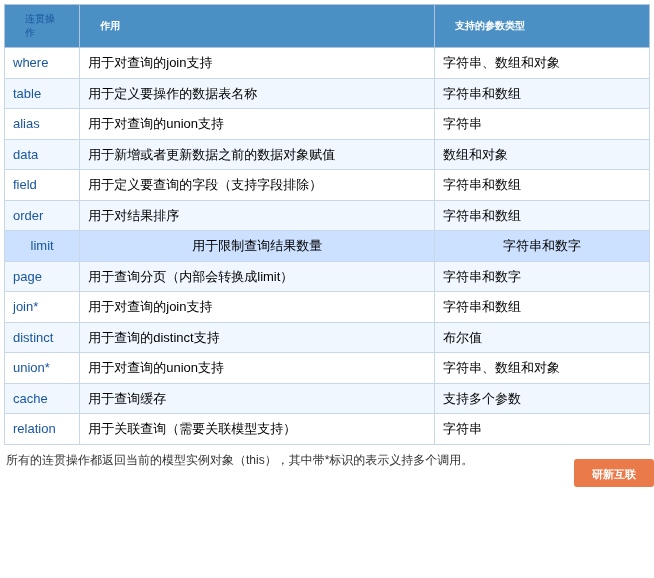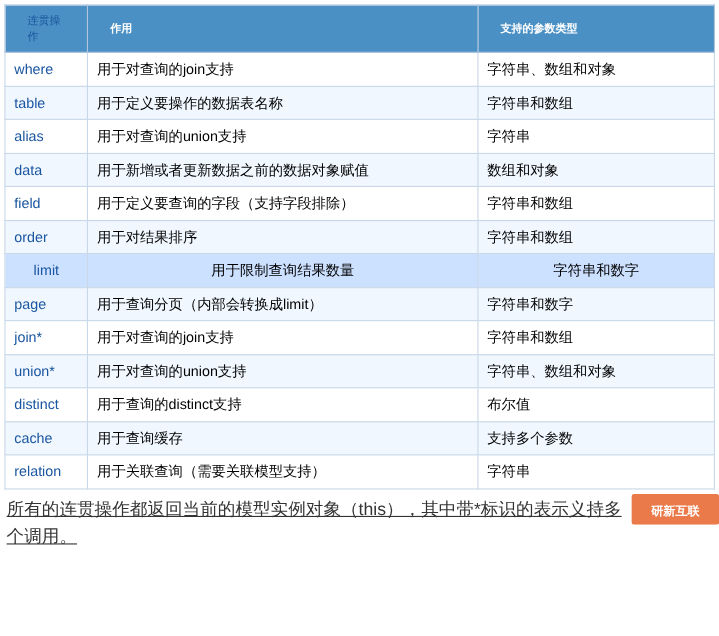--- a/index.html
+++ b/index.html
@@ -51,36 +51,35 @@
       font-weight: 500;
     }
     .col-desc {
       width: 330px;
     }
     .col-type {
       width: 200px;
     }
     .footer-note {
       padding: 6px 6px 4px 6px;
-      font-size: 16px;
+      font-size: 12px;
       color: #333;
       line-height: 1.6;
-      text-decoration: underline;
     }
     .footer-note-area {
       display: flex;
       justify-content: space-between;
       align-items: flex-start;
     }
     .watermark-img {
       width: 80px;
       height: 28px;
       position: relative;
       flex-shrink: 0;
-      margin-top: 4px;
+      margin-top: 14px;
     }
     .watermark-svg {
       width: 80px;
       height: 28px;
     }
   </style>
 </head>
 <body>
 
 <div class="table-container">
@@ -132,28 +131,28 @@
           <td class="col-op">page</td>
           <td class="col-desc">用于查询分页（内部会转换成limit）</td>
           <td class="col-type">字符串和数字</td>
         </tr>
         <tr>
           <td class="col-op">join*</td>
           <td class="col-desc">用于对查询的join支持</td>
           <td class="col-type">字符串和数组</td>
         </tr>
         <tr>
+          <td class="col-op">distinct</td>
+          <td class="col-desc">用于查询的distinct支持</td>
+          <td class="col-type">布尔值</td>
+        </tr>
+        <tr>
           <td class="col-op">union*</td>
           <td class="col-desc">用于对查询的union支持</td>
           <td class="col-type">字符串、数组和对象</td>
-        </tr>
-        <tr>
-          <td class="col-op">distinct</td>
-          <td class="col-desc">用于查询的distinct支持</td>
-          <td class="col-type">布尔值</td>
         </tr>
         <tr>
           <td class="col-op">cache</td>
           <td class="col-desc">用于查询缓存</td>
           <td class="col-type">支持多个参数</td>
         </tr>
         <tr>
           <td class="col-op">relation</td>
           <td class="col-desc">用于关联查询（需要关联模型支持）</td>
           <td class="col-type">字符串</td>

